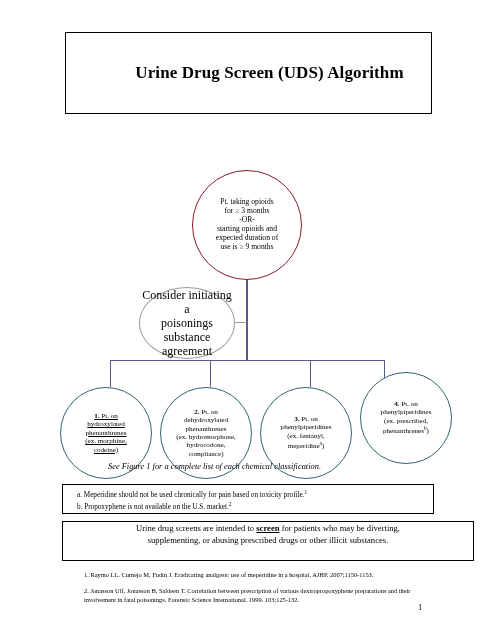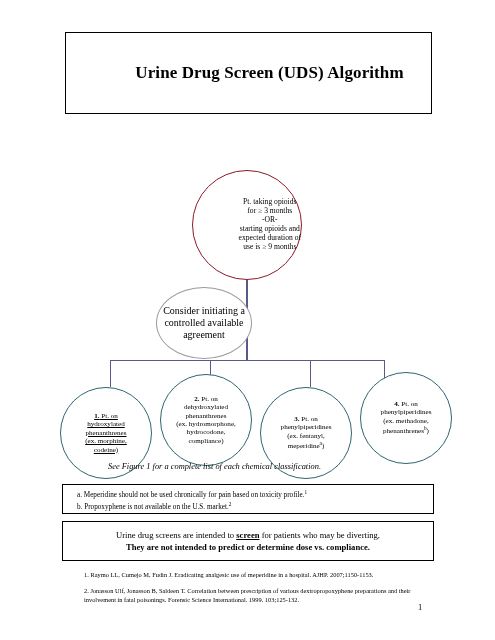--- a/index.html
+++ b/index.html
@@ -41,38 +41,37 @@
     display:flex;align-items:center;justify-content:center;
     text-align:center;background:#fff;
   }
   .node .inner{line-height:1.18;}
 
   
   .circle-top{
     left:192px;top:170px;width:110px;height:110px;
     border:1.6px solid #8B1A2B;border-radius:50%;
     font-size:7.6px;
-    justify-content:flex-end;
   }
 
   
   .oval-gray{
-    left:156px;top:287px;width:96px;height:72px;
+    left:139px;top:287px;width:96px;height:72px;
     border:1.1px solid #9a9a9a;border-radius:50%;
-    font-size:10px;
+    font-size:12px;
   }
 
   
   .circle-cat{
     width:92px;height:92px;
     border:1.3px solid #2e6670;border-radius:50%;
     font-size:7.1px;
   }
   .c1{left:60px;top:387px;text-decoration:underline;}
-  .c2{left:160px;top:374px;justify-content:center;}
+  .c2{left:160px;top:387px;justify-content:center;}
   .c3{left:260px;top:387px;}
   .c4{left:360px;top:372px;text-align:center;}
   .cat-title{font-weight:bold;}
   sup{font-size:5.2px;vertical-align:super;}
 
   
   .ln{position:absolute;background:#5a5a8a;}
   .ln-gray{position:absolute;background:#9a9a9a;}
 
   .v-main-1{left:246px;top:280px;width:2px;height:53px;}
@@ -92,23 +91,23 @@
 
   
   .footnote-box{
     position:absolute;left:62px;top:484px;width:372px;height:30px;
     border:1px solid #000;box-sizing:border-box;
     padding:4px 0 0 14px;font-size:7.2px;line-height:1.45;
   }
 
   
   .stmt-box{
-    position:absolute;left:62px;top:521px;width:372px;height:40px;
+    position:absolute;left:62px;top:521px;width:412px;height:40px;
     border:1px solid #000;box-sizing:border-box;
-    display:flex;flex-direction:column;align-items:center;justify-content:center;
+    display:flex;flex-direction:column;align-items:center;
     font-size:8.6px;line-height:1.42;text-align:center;
   }
   .stmt-box .u{font-weight:bold;text-decoration:underline;}
   .stmt-box .bold-line{font-weight:bold;}
 
   
   .refs{
     position:absolute;left:84px;top:570px;width:350px;
     font-size:6.4px;line-height:1.5;
   }
@@ -147,21 +146,21 @@
       <div>-OR-</div>
       <div>starting opioids and</div>
       <div>expected duration of</div>
       <div>use is ≥ 9 months</div>
     </div>
   </div>
 
   <div class="node oval-gray">
     <div class="inner">
       <div>Consider initiating a</div>
-      <div>controlled available</div>
+      <div>poisonings substance</div>
       <div>agreement</div>
     </div>
   </div>
 
   <div class="node circle-cat c1">
     <div class="inner">
       <div><span class="cat-title">1.</span><span> Pt. on</span></div>
       <div>hydroxylated</div>
       <div>phenanthrenes</div>
       <div>(ex. morphine,</div>
@@ -186,35 +185,35 @@
       <div>phenylpiperidines</div>
       <div>(ex. fentanyl,</div>
       <div><span>meperidine</span><sup>a</sup>)</div>
     </div>
   </div>
 
   <div class="node circle-cat c4">
     <div class="inner">
       <div><span class="cat-title">4.</span><span> Pt. on</span></div>
       <div>phenylpiperidines</div>
-      <div>(ex. methadone,</div>
+      <div>(ex. prescribed,</div>
       <div><span>phenanthrenes</span><sup>b</sup>)</div>
     </div>
   </div>
 
   <div class="note-italic">See Figure 1 for a complete list of each chemical classification.</div>
 
   <div class="footnote-box">
     <div><span>a. Meperidine should not be used chronically for pain based on toxicity profile.</span><sup>1</sup></div>
     <div><span>b. Propoxyphene is not available on the U.S. market.</span><sup>2</sup></div>
   </div>
 
   <div class="stmt-box">
     <div><span>Urine drug screens are intended to </span><span class="u">screen</span><span> for patients who may be diverting,</span></div>
-    <div class="bold-line">They are not intended to predict or determine dose vs. compliance.</div>
+    <div>supplementing, or abusing prescribed drugs or other illicit substances.</div>
   </div>
 
   <div class="refs">
     <div class="ref-item">1. Raymo LL, Cumejo M, Fudin J. Eradicating analgesic use of meperidine in a hospital. AJHP. 2007;1150-1153.</div>
     <div class="ref-item">2. Jonasson Ulf, Jonasson B, Saldeen T. Correlation between prescription of various dextropropoxyphene preparations and their involvement in fatal poisonings. Forensic Science International. 1999. 103;125-132.</div>
   </div>
 
   <div class="page-num">1</div>
 
 </div>

